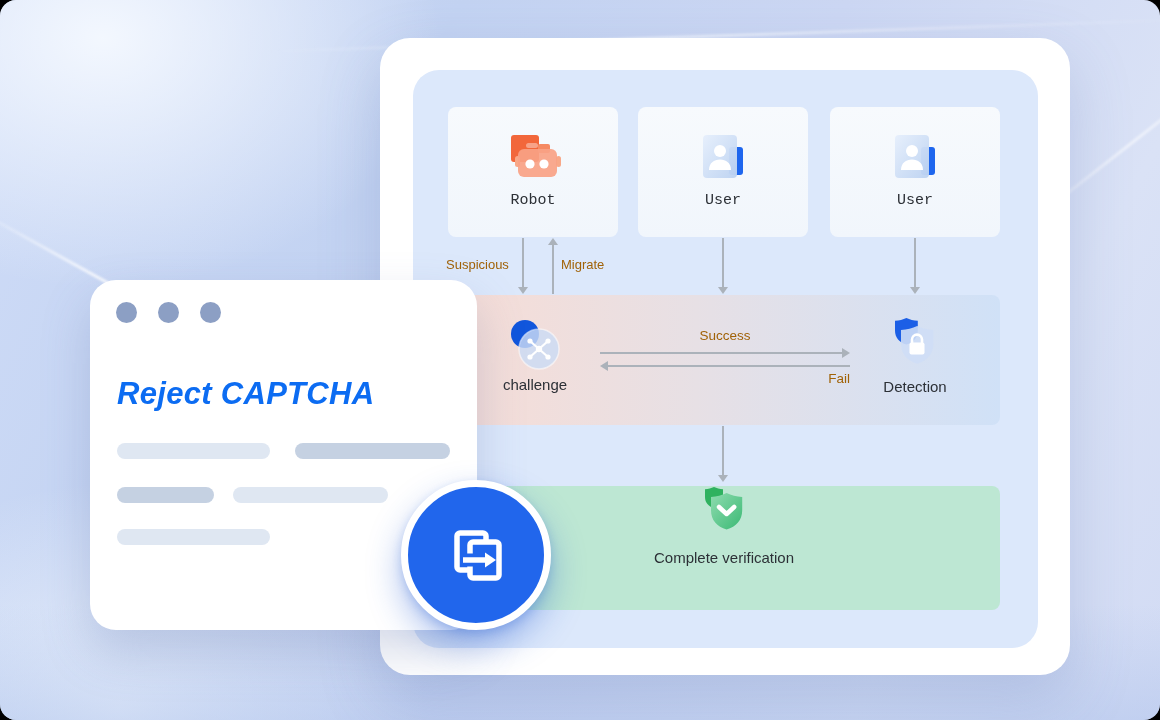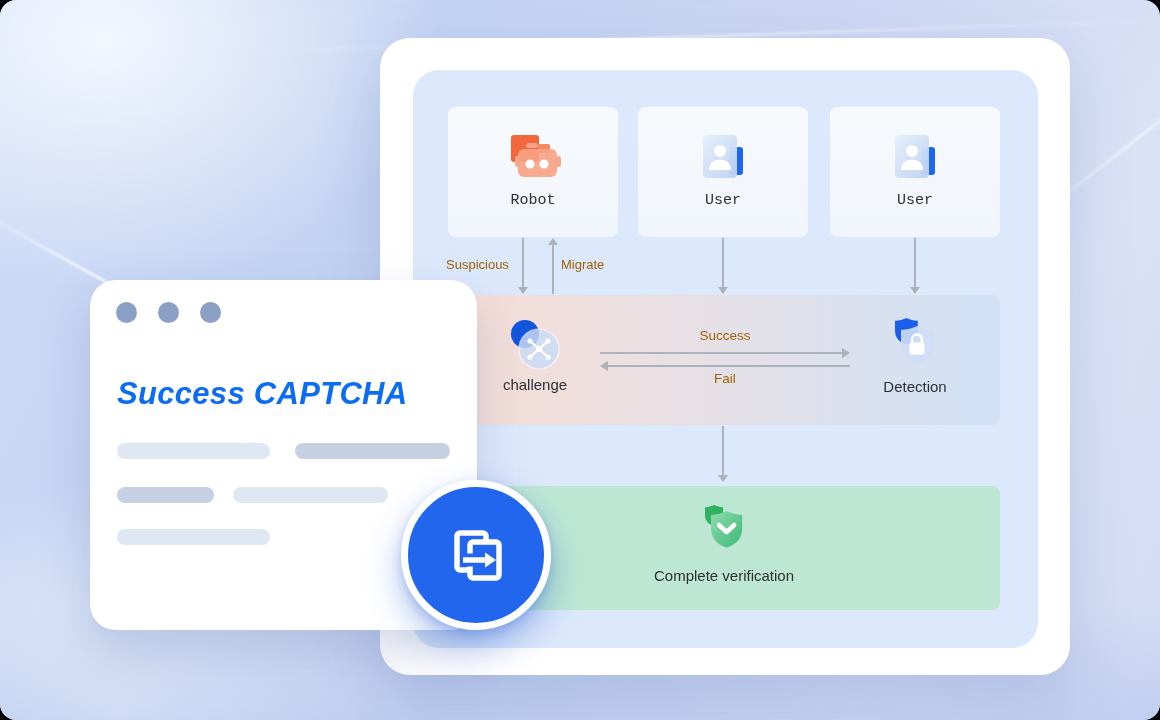--- a/index.html
+++ b/index.html
@@ -56,21 +56,21 @@
   .arrow-left{height:12px;}
   .arrow-left .shaft{top:5px;left:7px;right:0;height:2px;background:#abb2ba;}
   .arrow-left .head{left:0;top:1px;border-top:5px solid transparent;border-bottom:5px solid transparent;border-right:8px solid #abb2ba;}
 
   .band{position:absolute;left:35px;top:225px;width:552px;height:130px;border-radius:8px;
     background:linear-gradient(90deg,#f7ddd6 0%,#e7e0e5 45%,#d0e1f7 100%);}
   .band-node{position:absolute;width:130px;text-align:center;}
   .band-node .node-label{display:block;}
 
   .green-band{position:absolute;left:35px;top:416px;width:552px;height:124px;border-radius:8px;
-    background:#bde7d3;display:flex;flex-direction:column;align-items:center;padding-top:18px;}
+    background:#bde7d3;display:flex;flex-direction:column;align-items:center;}
   .green-band .node-label{margin-top:11px;}
 
   
   .window-card{position:absolute;left:90px;top:280px;width:387px;height:350px;
     background:#fff;border-radius:26px;box-shadow:0 22px 48px rgba(96,115,170,.26);z-index:3;}
   .dots{position:absolute;left:26px;top:22px;display:flex;gap:21px;}
   .dot{width:21px;height:21px;border-radius:50%;background:#8c9fc4;}
   .window-title{position:absolute;left:27px;top:96px;font-size:31px;font-weight:700;
     font-style:italic;letter-spacing:.3px;color:#0c6cf2;white-space:nowrap;}
   .bar{position:absolute;height:16px;border-radius:8px;}
@@ -196,21 +196,21 @@
 
       <span class="flow-label" style="left:187px;top:258px;width:250px;text-align:center;font-size:13.5px;">Success</span>
       <div class="arrow arrow-right" style="left:187px;top:277px;width:250px;">
           <i class="shaft"></i>
           <i class="head"></i>
         </div>
       <div class="arrow arrow-left" style="left:187px;top:290px;width:250px;">
           <i class="shaft"></i>
           <i class="head"></i>
         </div>
-      <span class="flow-label" style="left:187px;top:301px;width:250px;text-align:center;font-size:13.5px;">Fail</span>
+      <span class="flow-label" style="left:187px;top:301px;width:250px;text-align:right;font-size:13.5px;">Fail</span>
 
       <div class="arrow arrow-down" style="left:304px;top:356px;height:56px;">
           <i class="shaft"></i>
           <i class="head"></i>
         </div>
 
       <div class="green-band">
         <svg width="52" height="52" viewBox="0 0 52 52">
           <defs>
             <linearGradient id="gg1" x1="0" y1="0" x2="1" y2="1">
@@ -227,21 +227,21 @@
 
     </div>
   </div>
 
   <div class="window-card">
     <div class="dots">
       <span class="dot"></span>
       <span class="dot"></span>
       <span class="dot"></span>
     </div>
-    <div class="window-title">Success CAPTCHA</div>
+    <div class="window-title">Reject CAPTCHA</div>
     <div class="bar light" style="left:27px;top:163px;width:153px;"></div>
     <div class="bar dark" style="left:205px;top:163px;width:155px;"></div>
     <div class="bar dark" style="left:27px;top:207px;width:97px;"></div>
     <div class="bar light" style="left:143px;top:207px;width:155px;"></div>
     <div class="bar light" style="left:27px;top:249px;width:153px;"></div>
   </div>
 
   <div class="migrate-btn">
     <svg width="80" height="80" viewBox="0 0 80 80">
       <rect x="21" y="18" width="29" height="37" rx="3" fill="none" stroke="#fff" stroke-width="5.5"></rect>

